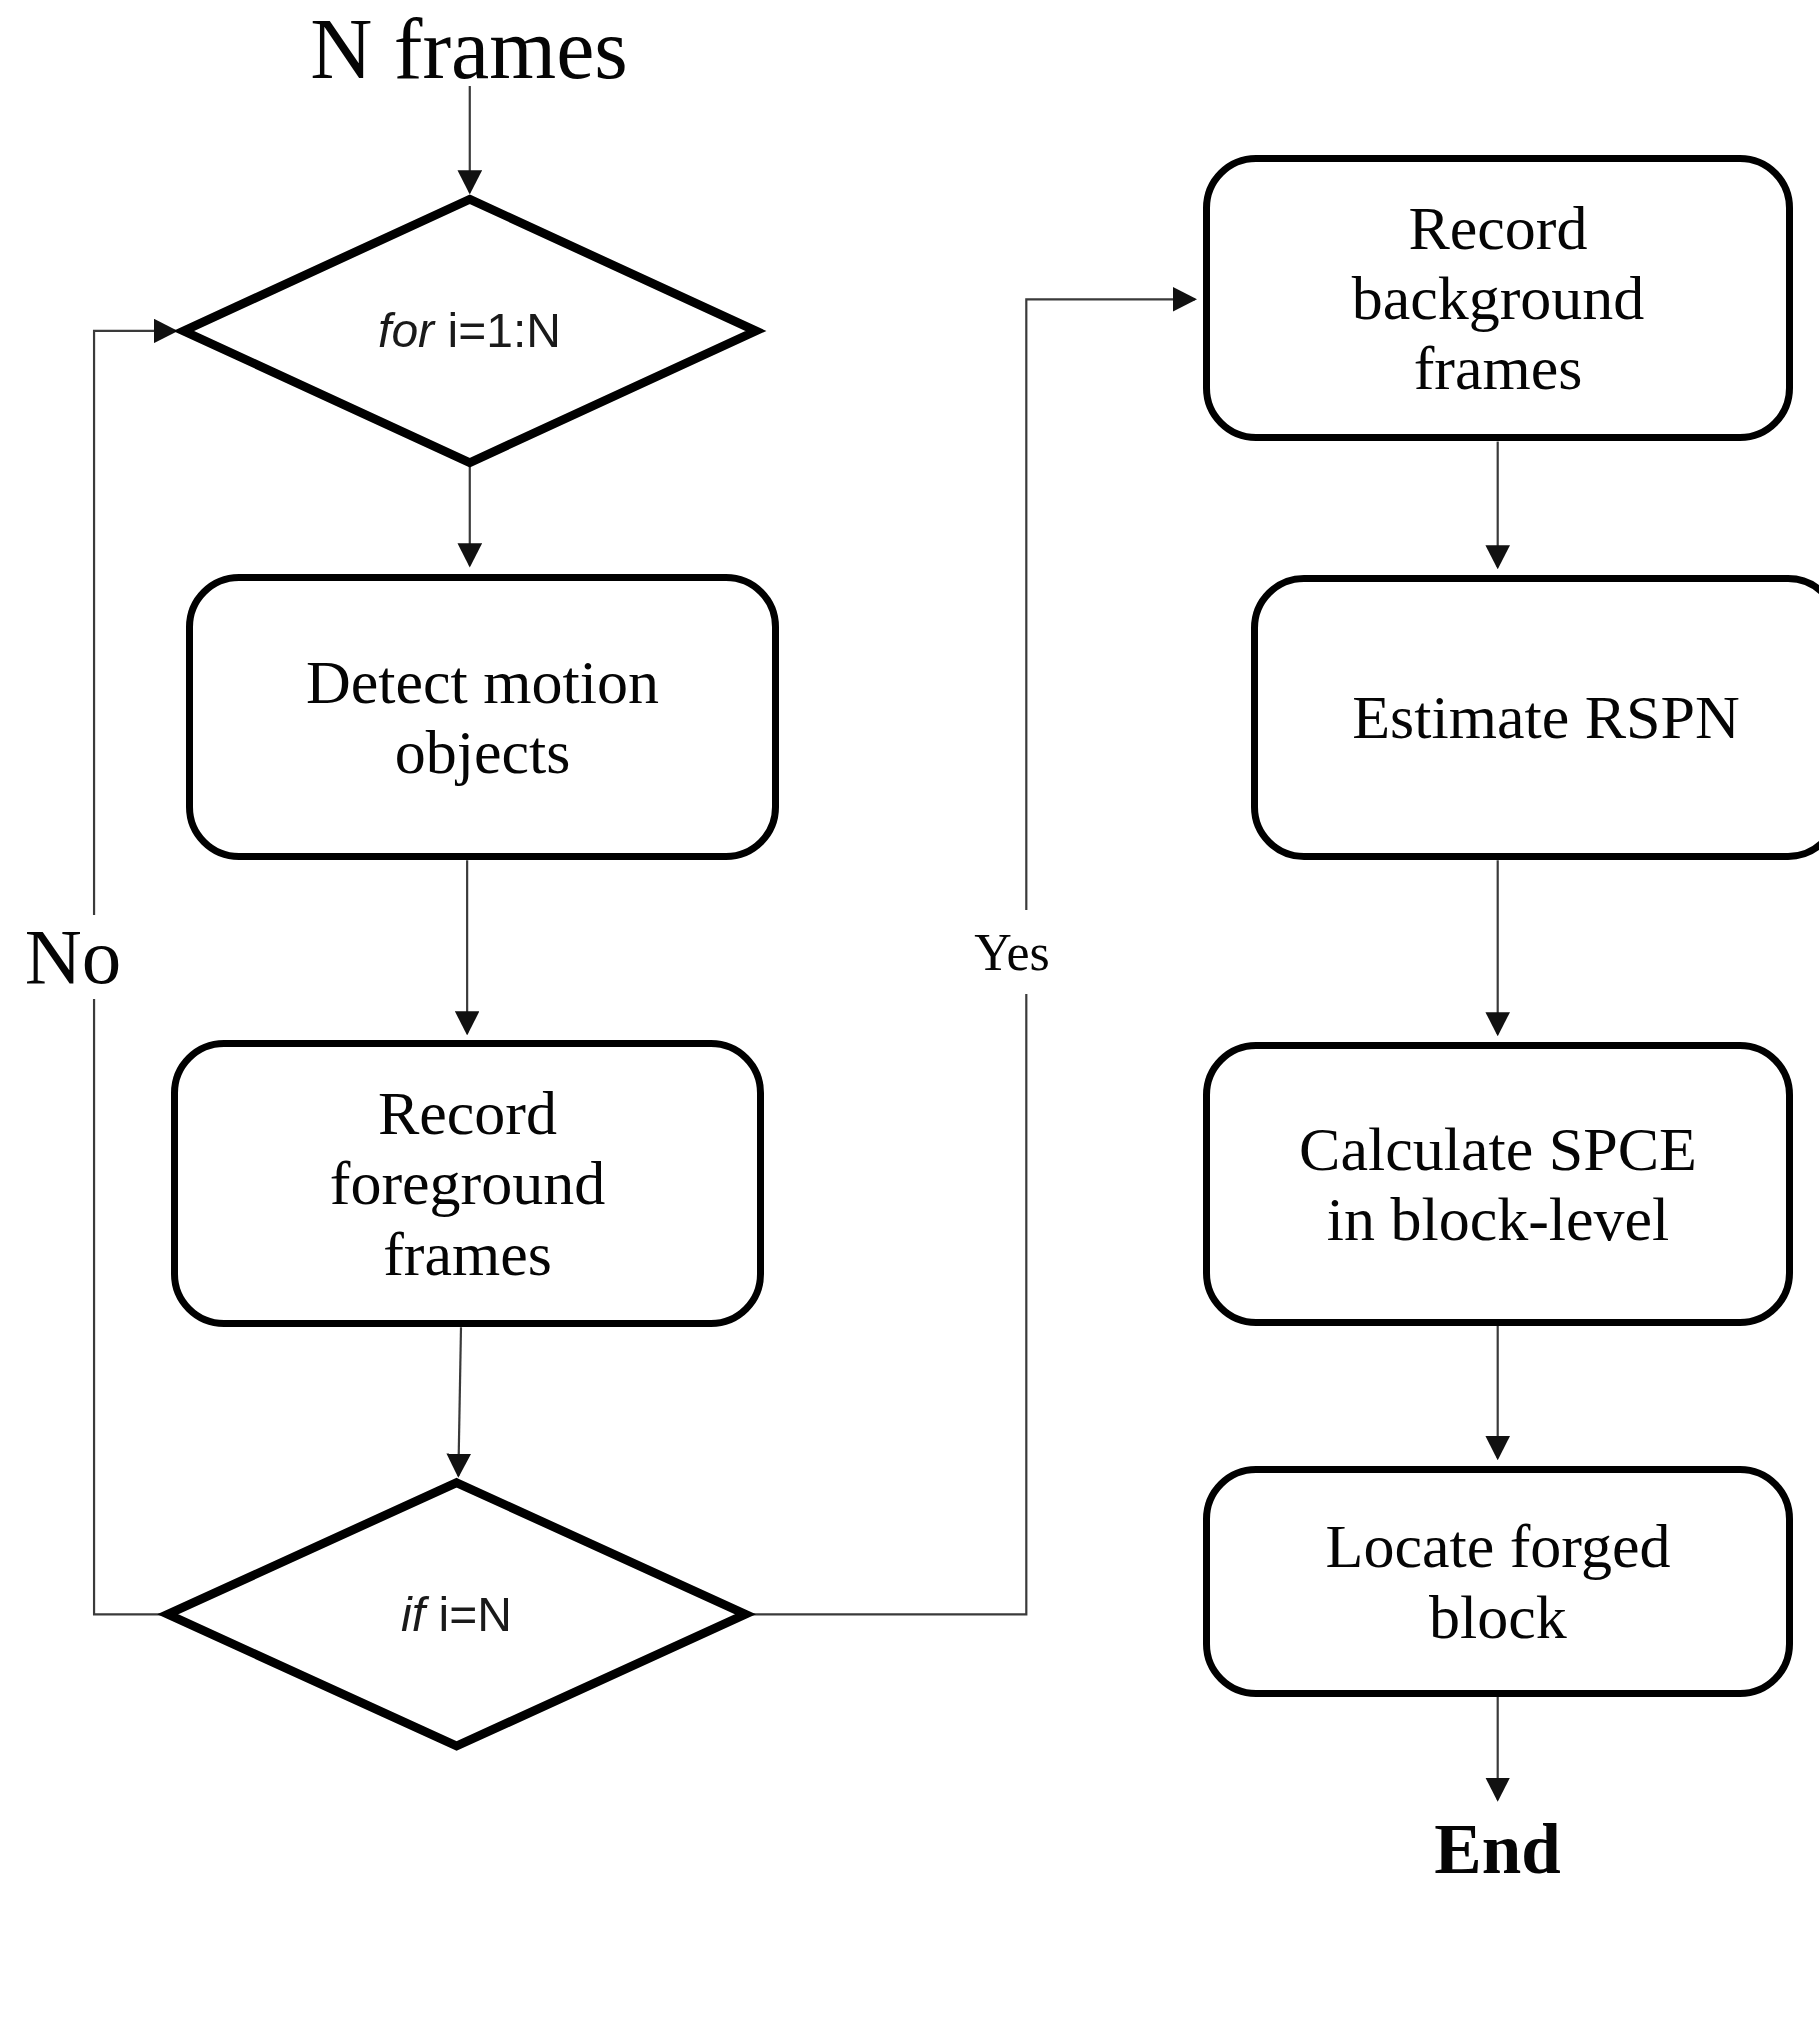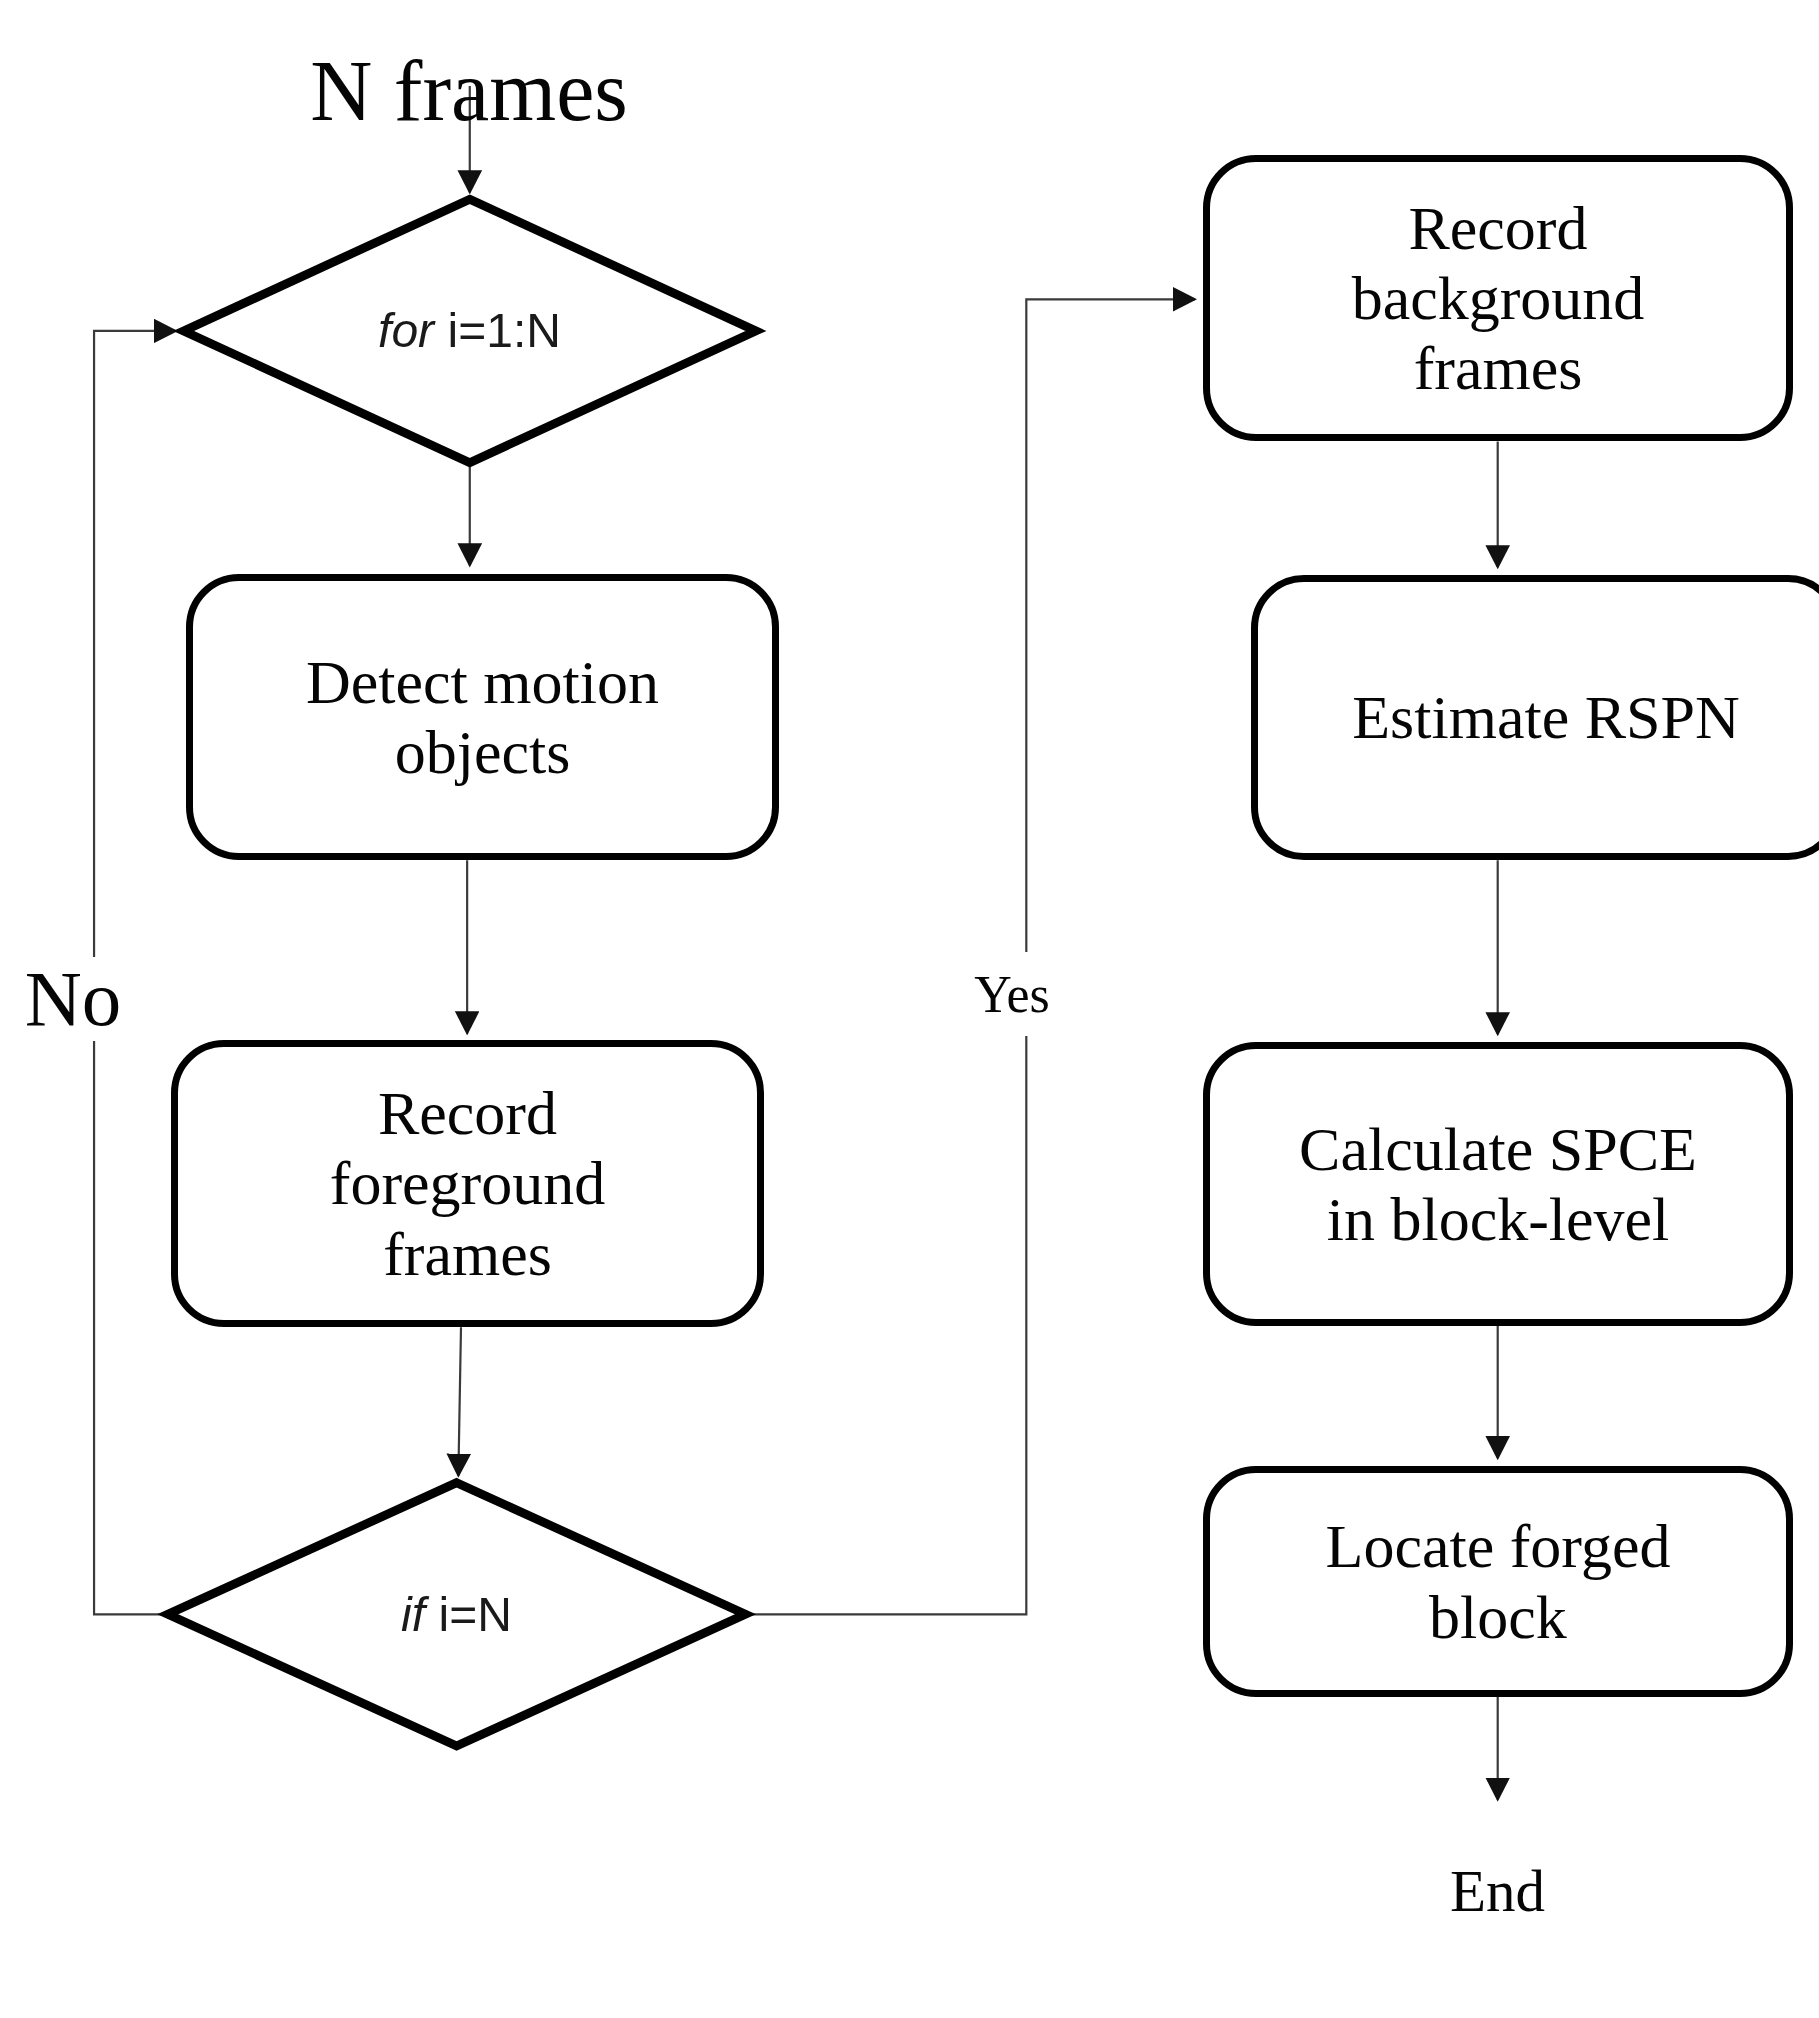--- a/index.html
+++ b/index.html
@@ -32,24 +32,23 @@
     line-height: 1.13;
     white-space: pre-line;
   }
   .free-label {
     position: absolute;
     z-index: 2;
     display: flex;
     align-items: center;
     justify-content: center;
     text-align: right;
-    margin-top: 42px;
   }
   .start-label { font-size: 86px; }
-  .end-label   { font-size: 59px; }
+  .end-label   { font-size: 71px; font-weight: bold; }
   .branch-label {
     background: #ffffff;   
     font-size: 79px;
   }
   .branch-label.yes { font-size: 52px; }
   .diamond-label {
     position: absolute;
     z-index: 2;
     display: flex;
     align-items: center;

